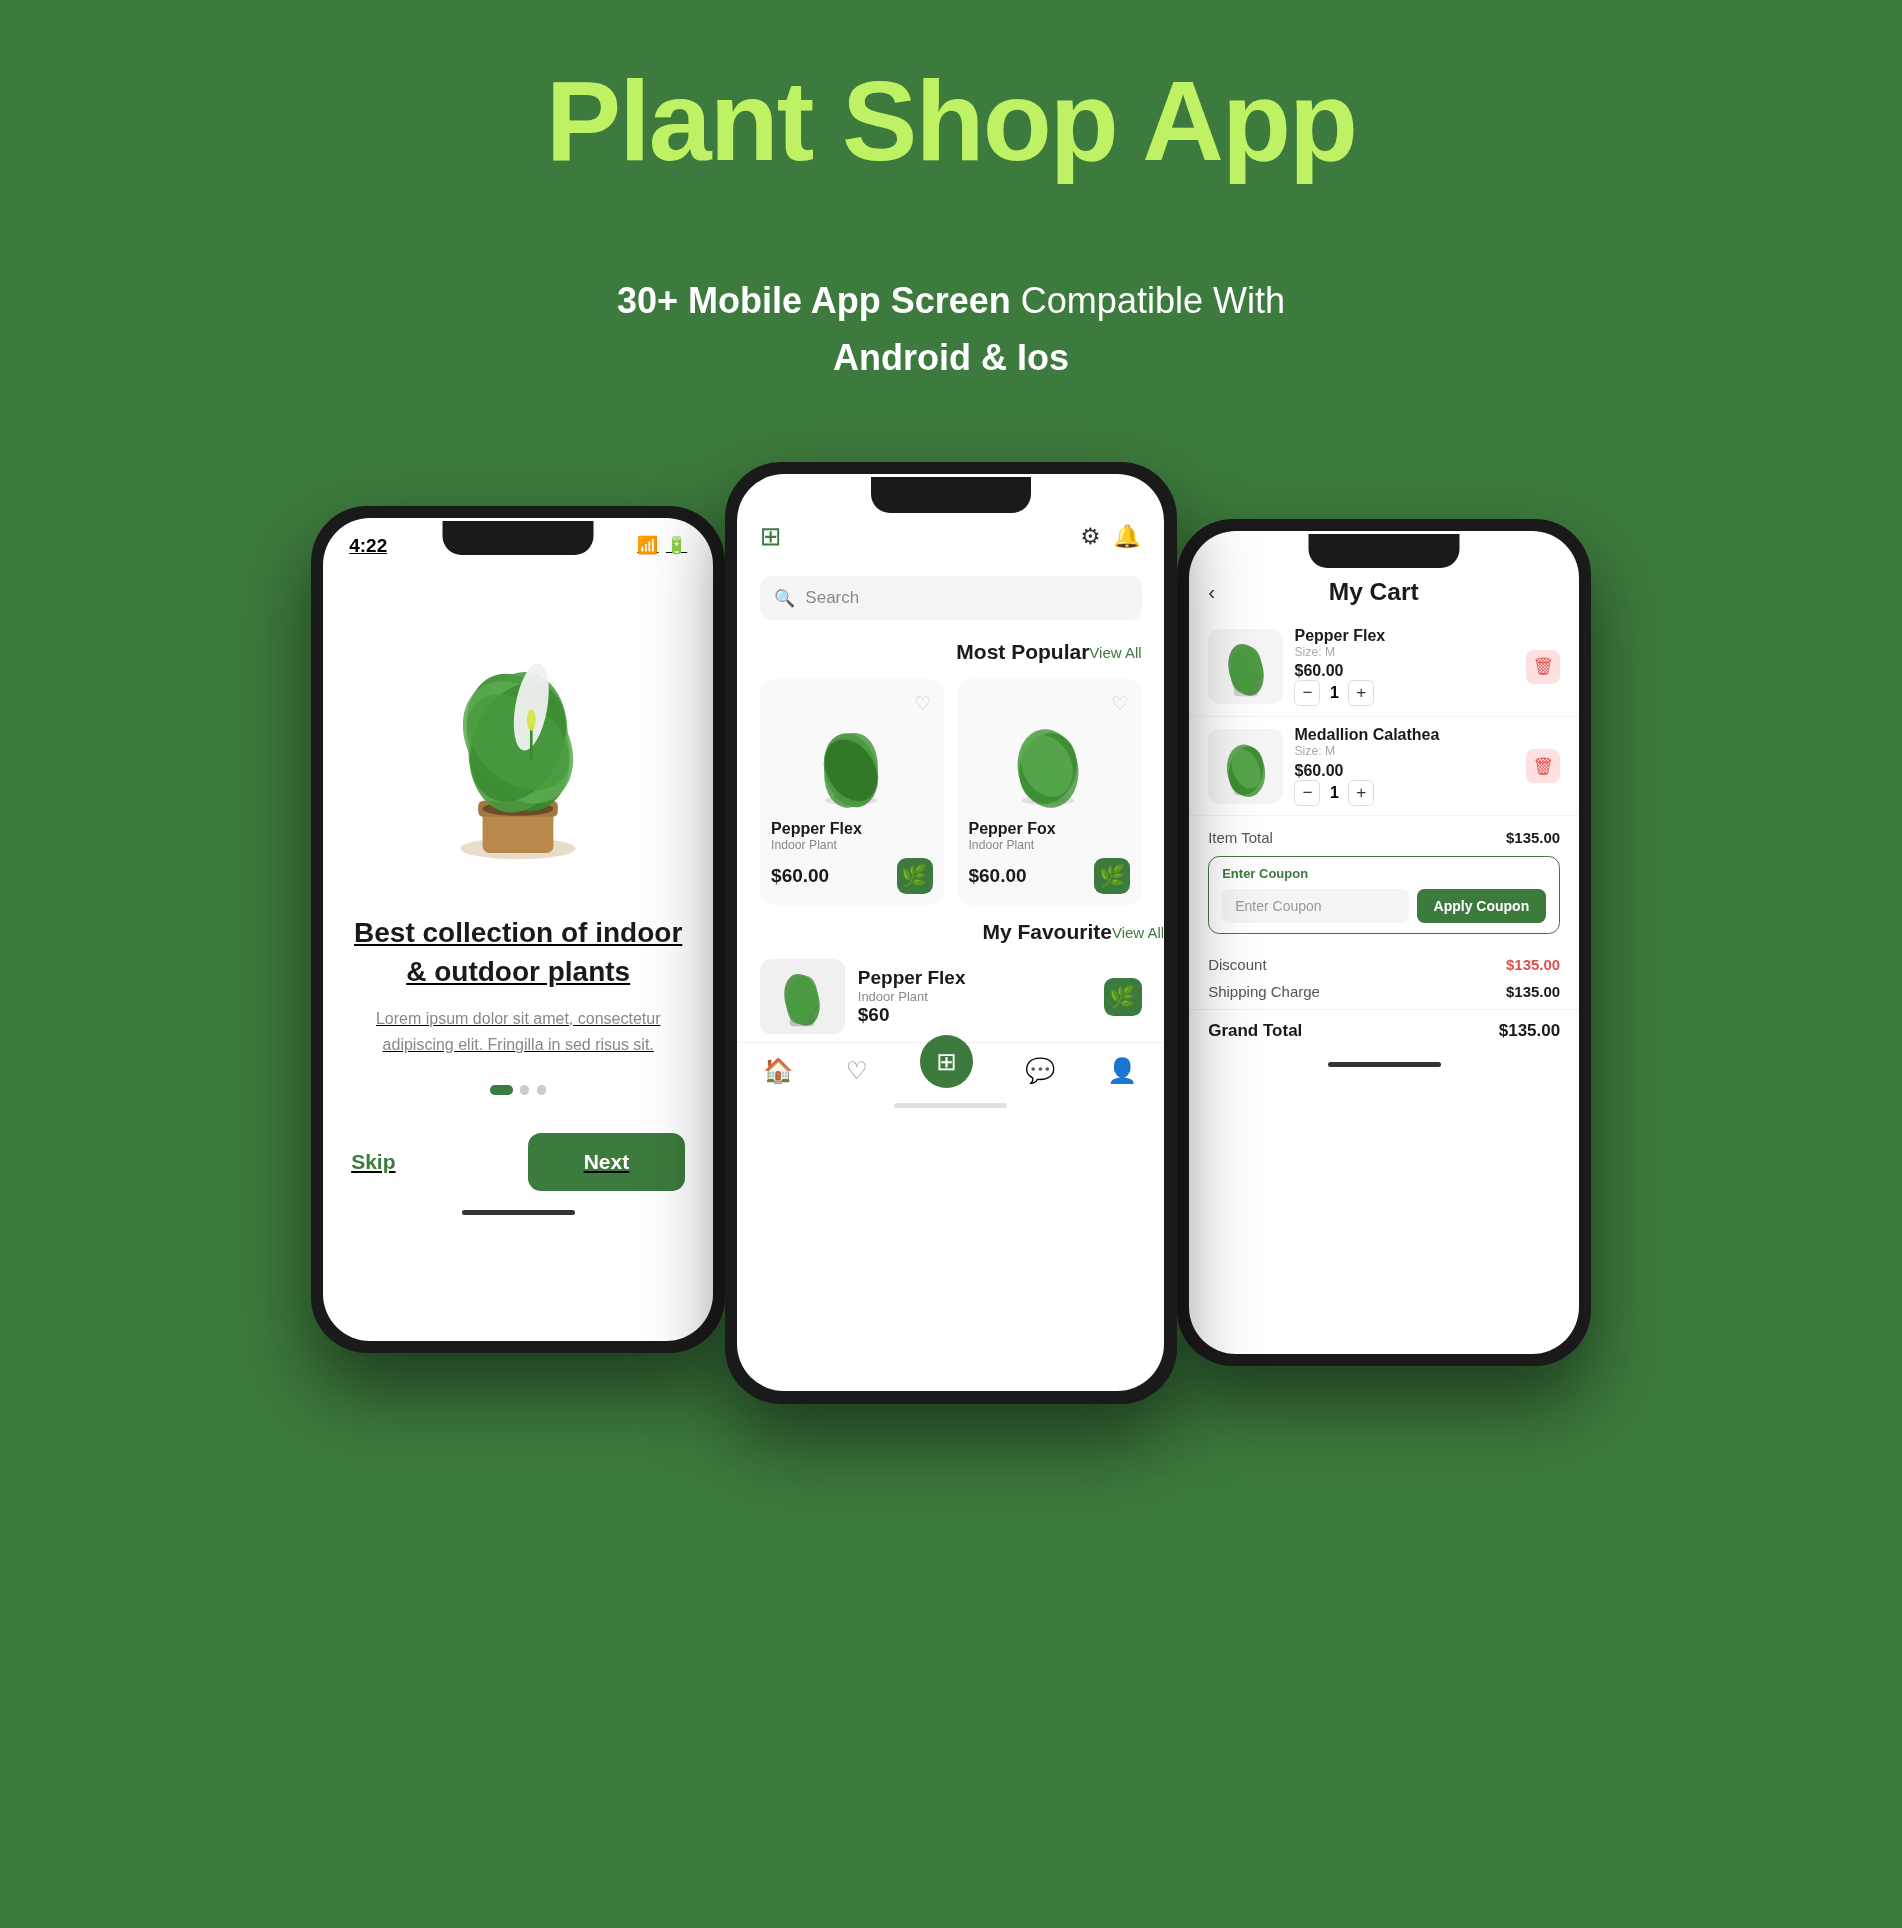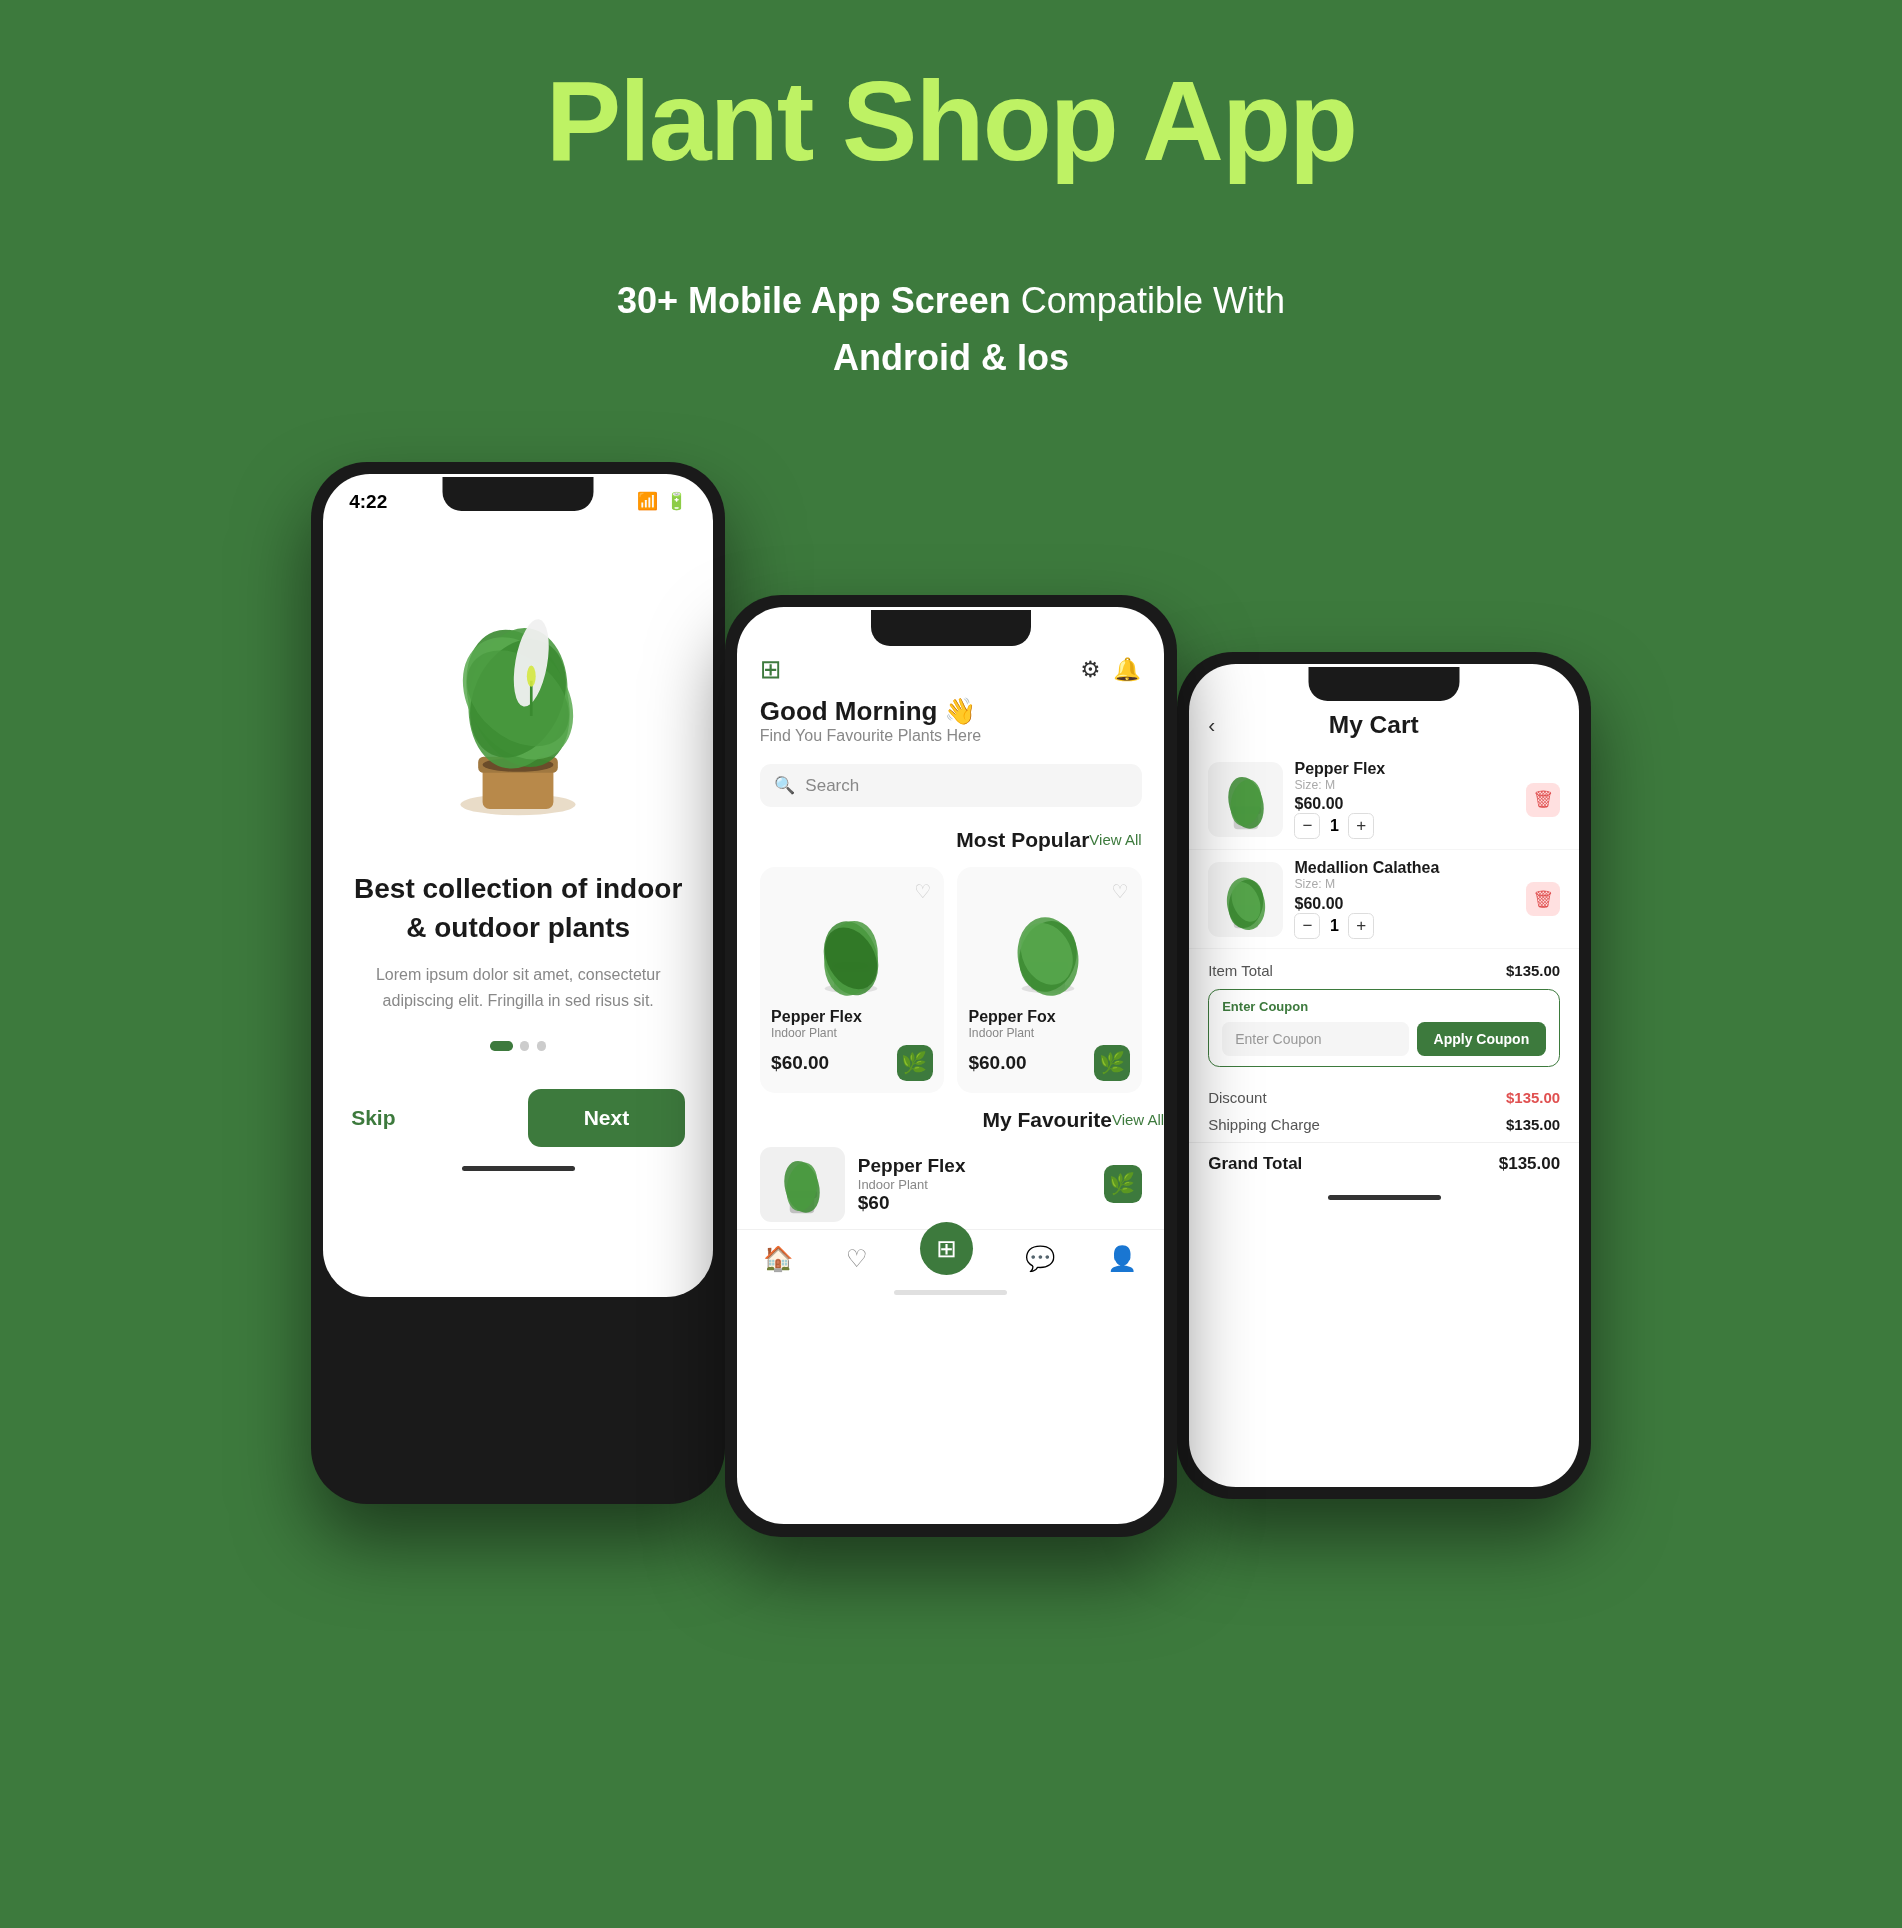--- a/index.html
+++ b/index.html
@@ -62,22 +62,23 @@
     }
     .phone-screen {
       background: #fff;
       overflow: hidden;
       position: relative;
     }
 
     
     .phone1 {
       width: 414px;
-      height: 1042px;
-      margin-bottom: 33px;
+      height: 847px;
+      margin-bottom: 51px;
+      text-decoration: underline;
     }
     .phone1 .phone-notch {
       width: 151px;
       height: 34px;
       top: 15px;
     }
     .phone1 .phone-screen {
       width: 390px;
       height: 823px;
       margin: 12.2px;
@@ -642,24 +643,20 @@
     <div class="phone-screen">
 
       <div class="phone2-header">
         <span class="grid-icon">⊞</span>
         <div class="header-icons">
           <span>⚙</span>
           <span>🔔</span>
         </div>
       </div>
 
-      <div class="phone2-greeting">
-        <h2>Good Morning 👋</h2>
-        <p>Find You Favourite Plants Here</p>
-      </div>
 
       <div class="search-bar">
         <span>🔍</span>
         <span>Search</span>
       </div>
 
       <div class="section-header">
         <span class="section-title">Most Popular</span>
         <span class="view-all">View All</span>
       </div>

